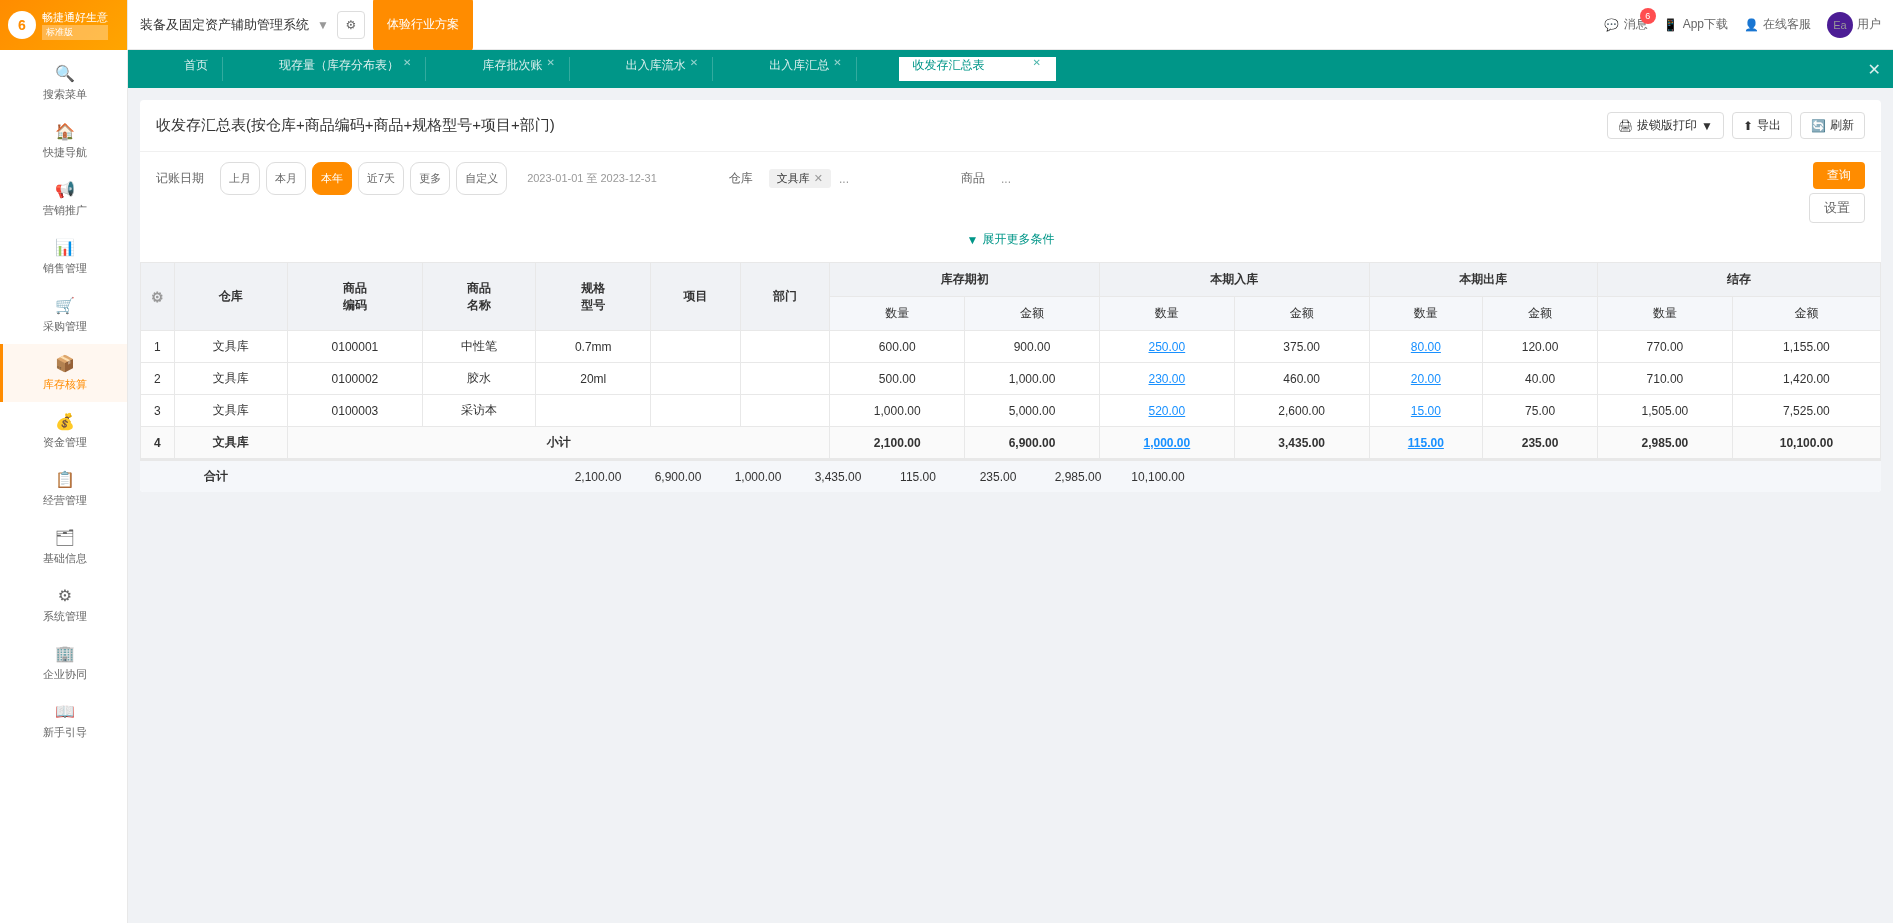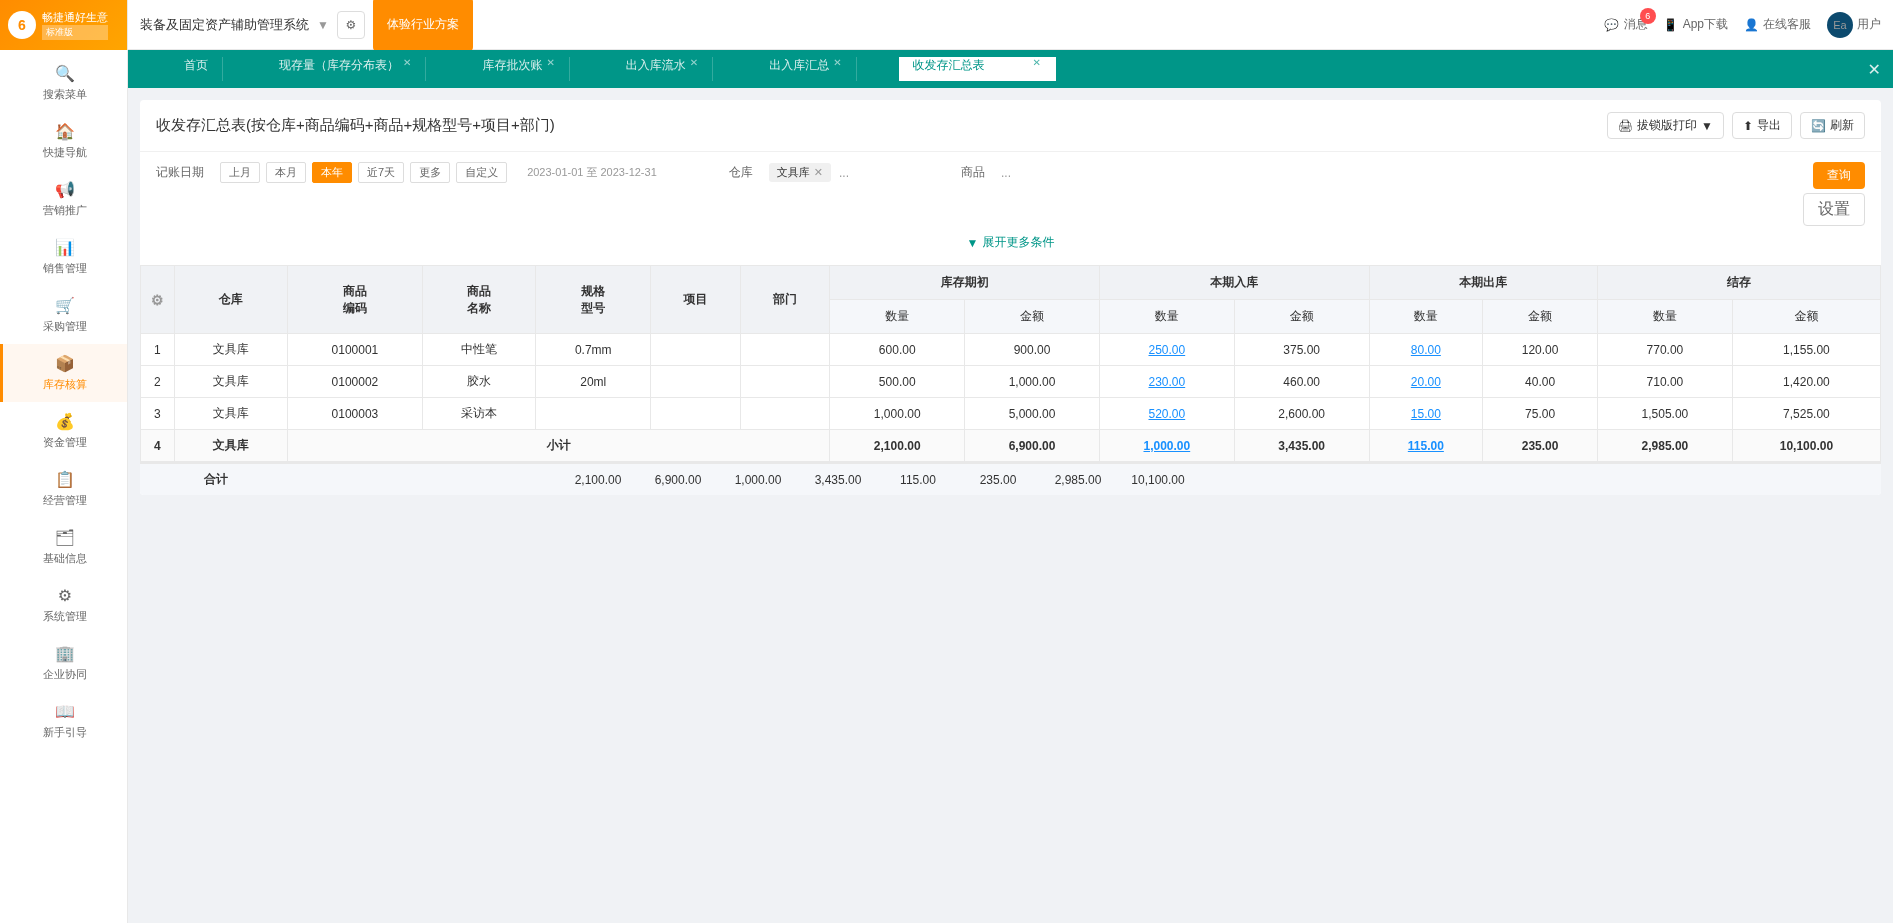--- a/index.html
+++ b/index.html
@@ -22,21 +22,21 @@
     
     .topbar { background: #fff; border-bottom: 1px solid #e8e8e8; display: flex; align-items: center; padding: 0 12px; height: 50px; gap: 12px; }
     .topbar-system { flex: 1; display: flex; align-items: center; gap: 8px; }
     .topbar-system-title { font-size: 13px; color: #333; }
     .topbar-gear { width: 28px; height: 28px; border: 1px solid #ddd; border-radius: 4px; display: flex; align-items: center; justify-content: center; cursor: pointer; color: #666; }
     .topbar-trial { background: #ff8c00; color: #fff; border: none; border-radius: 4px; padding: 18px 14px; font-size: 12px; cursor: pointer; }
     .topbar-actions { display: flex; align-items: center; gap: 16px; }
     .topbar-action { display: flex; align-items: center; gap: 4px; color: #666; font-size: 12px; cursor: pointer; position: relative; }
     .badge { background: #ff4d4f; color: #fff; font-size: 9px; border-radius: 8px; padding: 0 4px; min-width: 16px; height: 16px; display: flex; align-items: center; justify-content: center; position: absolute; top: -8px; right: -8px; }
     .topbar-user { display: flex; align-items: center; gap: 4px; color: #666; cursor: pointer; }
-    .avatar { width: 26px; height: 26px; border-radius: 50%; background: #0c4a6e; display: flex; align-items: center; justify-content: center; font-size: 11px; color: #999; overflow: hidden; }
+    .avatar { width: 26px; height: 26px; border-radius: 50%; background: #4c1d95; display: flex; align-items: center; justify-content: center; font-size: 11px; color: #999; overflow: hidden; }
 
     
     .tabbar { background: #009688; display: flex; align-items: center; height: 38px; padding: 0 0; overflow-x: auto; }
     .tab { display: flex; gap: 4px; padding: 0 14px; height: 24px; color: rgba(255,255,255,0.85); font-size: 12px; cursor: pointer; white-space: nowrap; border-right: 1px solid rgba(255,255,255,0.2); margin-left: 42px; }
     .tab.active { background: #fff; color: #009688; font-weight: 500; gap: 48px; }
     .tab-close { font-size: 10px; color: inherit; opacity: 0.7; }
     .tabbar-close-all { margin-left: auto; padding: 0 12px; color: rgba(255,255,255,0.85); font-size: 16px; cursor: pointer; }
 
     
     .content { flex: 1; overflow-y: auto; background: #f0f2f5; padding: 12px; }
@@ -47,30 +47,30 @@
     .page-actions { display: flex; align-items: center; gap: 8px; }
     .btn-print { display: flex; align-items: center; gap: 4px; border: 1px solid #ddd; background: #fff; padding: 4px 10px; border-radius: 4px; font-size: 12px; cursor: pointer; color: #333; }
     .btn-export { display: flex; align-items: center; gap: 4px; border: 1px solid #ddd; background: #fff; padding: 4px 10px; border-radius: 4px; font-size: 12px; cursor: pointer; color: #333; }
     .btn-refresh { display: flex; align-items: center; gap: 4px; border: 1px solid #ddd; background: #fff; padding: 4px 10px; border-radius: 4px; font-size: 12px; cursor: pointer; color: #333; }
 
     
     .filter-bar { background: #fff; padding: 10px 16px; border-top: 1px solid #f0f0f0; }
     .filter-row { display: flex; align-items: center; gap: 16px; margin-bottom: 6px; }
     .filter-label { color: #666; font-size: 12px; white-space: nowrap; }
     .filter-dates { display: flex; align-items: center; gap: 6px; }
-    .date-btn { padding: 2px 8px; border-radius: 2px; border: 1px solid #ddd; background: #fff; font-size: 11px; cursor: pointer; color: #666; }
+    .date-btn { padding: 8px 8px; border-radius: 9px; border: 1px solid #ddd; background: #fff; font-size: 11px; cursor: pointer; color: #666; }
     .date-btn.active { background: #ff8c00; color: #fff; border-color: #ff8c00; }
     .date-range { font-size: 11px; color: #999; margin-left: 4px; }
     .filter-warehouse { display: flex; align-items: center; gap: 8px; }
     .warehouse-tag { display: flex; align-items: center; gap: 4px; background: #f0f0f0; border-radius: 3px; padding: 2px 8px; font-size: 11px; color: #333; }
     .warehouse-tag-close { cursor: pointer; color: #999; }
     .filter-goods { display: flex; align-items: center; gap: 8px; }
     .filter-ellipsis { color: #999; font-size: 12px; cursor: pointer; }
     .btn-query { background: #ff8c00; color: #fff; border: none; border-radius: 4px; padding: 5px 14px; font-size: 12px; cursor: pointer; }
-    .btn-settings { background: #fff; color: #666; border: 1px solid #ddd; border-radius: 4px; padding: 5px 14px; font-size: 16px; cursor: pointer; }
+    .btn-settings { background: #fff; color: #666; border: 1px solid #ddd; border-radius: 4px; padding: 5px 14px; font-size: 13px; cursor: pointer; }
     .filter-right { margin-left: auto; display: flex; flex-direction: column; gap: 4px; align-items: flex-end; }
     .expand-btn { display: flex; align-items: center; gap: 4px; color: #009688; font-size: 12px; cursor: pointer; margin: 4px auto; }
 
     
     .table-wrap { background: #fff; border-radius: 0 0 4px 4px; overflow: auto; }
     table { width: 100%; border-collapse: collapse; font-size: 12px; }
     thead tr th { background: #f5f7fa; border: 1px solid #e8e8e8; padding: 8px 10px; text-align: center; color: #333; font-weight: 500; white-space: nowrap; }
     thead tr.header-group th { background: #f0f2f5; font-weight: 600; }
     tbody tr td { border: 1px solid #e8e8e8; padding: 7px 10px; text-align: center; color: #333; }
     tbody tr.subtotal td { background: #fafafa; font-weight: bold; }

